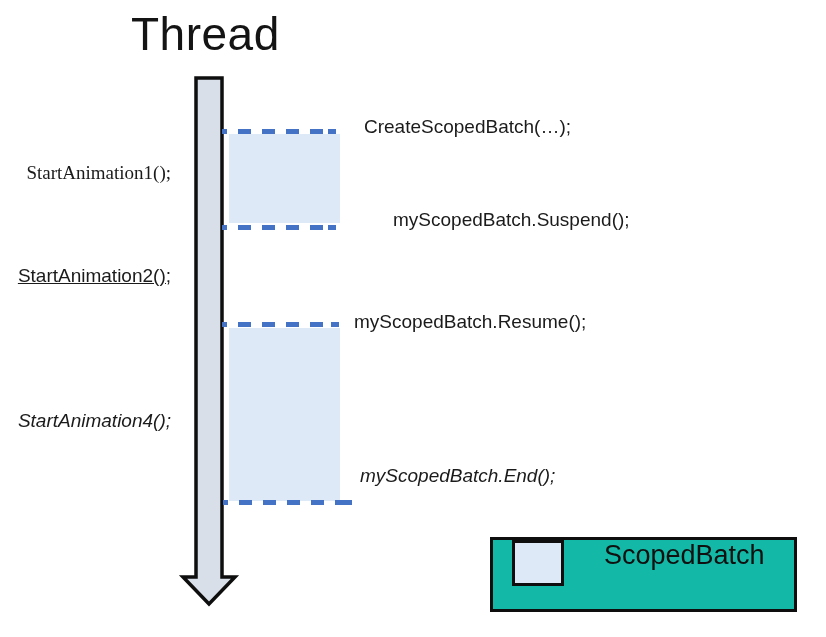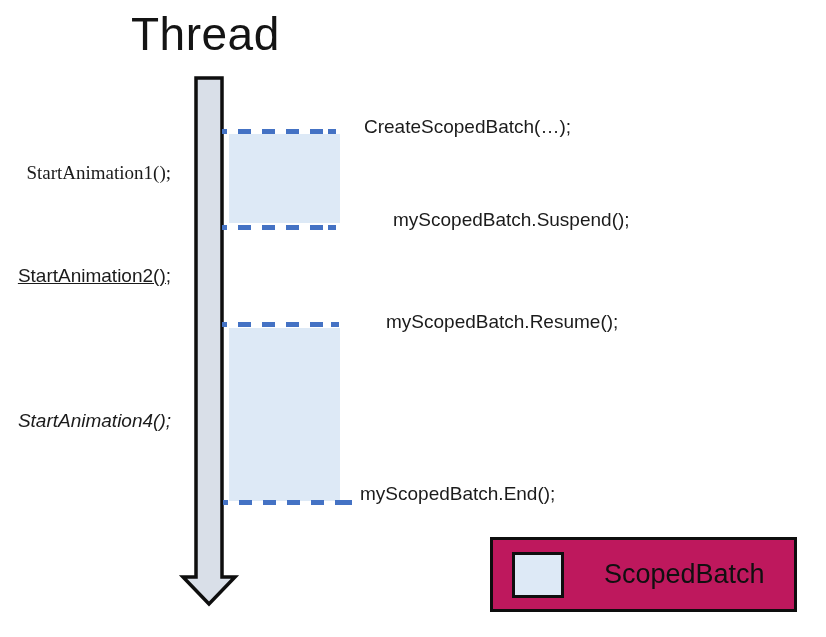--- a/index.html
+++ b/index.html
@@ -27,26 +27,26 @@
   .dash.d2 { left:222px; top:225px; width:114px; }
   .dash.d3 { left:222px; top:322px; width:117px; }
   .dash.d4 { left:223px; top:500px; width:129px; }
   .lbl {
     position:absolute; font-size:19px; line-height:22px; white-space:nowrap; color:#1b1b1b;
   }
   .lbl.left { right:645px; text-align:right; }
   .l1 { top:162px;font-family:Liberation Serif, serif; } .l2 { top:265px;text-decoration:underline; } .l3 { top:354px; } .l4 { top:410px;font-style:italic; }
   .e1 { left:364px; top:116px; }
   .e2 { left:361px; top:209px;margin-left:32px; }
-  .e3 { left:386px; top:311px; }
-  .e4 { left:360px; top:483px; }
+  .e3 { left:354px; top:311px; }
+  .e4 { left:360px; top:465px;font-style:italic; }
   .legend {
     position:absolute; left:490px; top:537px; width:301px; height:69px;
-    border:3px solid #0e0e0e; background:#be185d;
-    display:flex; align-items:center;
+    border:3px solid #0e0e0e; background:#14b8a6;
+    display:flex; align-items:flex-start;
   }
   .legend .swatch {
     margin-left:19px; width:46px; height:40px;
     border:3px solid #0e0e0e; background:#dde9f6; box-sizing:content-box;
   }
   .legend .legend-label {
     margin-left:40px; font-size:27px; color:#101010; white-space:nowrap;
   }
 </style>
 </head>

